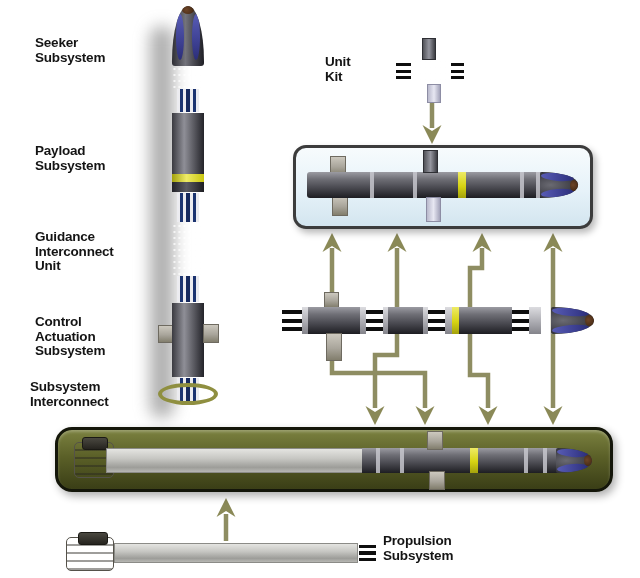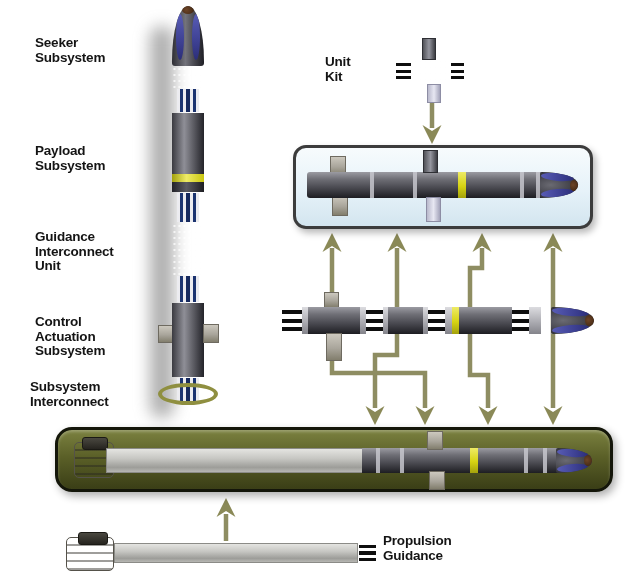--- a/index.html
+++ b/index.html
@@ -84,21 +84,21 @@
 Interconnect
 Unit</div>
   <div class="lbl" style="left:35px;top:315px;width:140px;">Control
 Actuation
 Subsystem</div>
   <div class="lbl" style="left:30px;top:380px;width:150px;">Subsystem
 Interconnect</div>
   <div class="lbl" style="left:325px;top:55px;width:80px;">Unit
 Kit</div>
   <div class="lbl lbl-left" style="left:383px;top:534px;width:110px;">Propulsion
-Guidance</div>
+Subsystem</div>
 
   <div class="abs nose-v" style="left:172px;top:6px;width:32px;height:60px;">
     <div class="abs streak-v" style="left:4px;top:8px;width:8px;height:46px;"></div>
     <div class="abs streak-v" style="left:20px;top:8px;width:8px;height:46px;"></div>
     <div class="abs tip" style="left:10px;top:0px;width:12px;height:8px;"></div>
   </div>
   <div class="abs metal-v dots" style="left:172px;top:66px;width:32px;height:22px;"></div>
   <div class="abs conn" style="left:177px;top:89px;width:22px;height:23px;"></div>
   <div class="abs metal-v" style="left:172px;top:113px;width:32px;height:79px;">
     <div class="abs yellow-v" style="left:0;top:61px;width:32px;height:8px;"></div>

